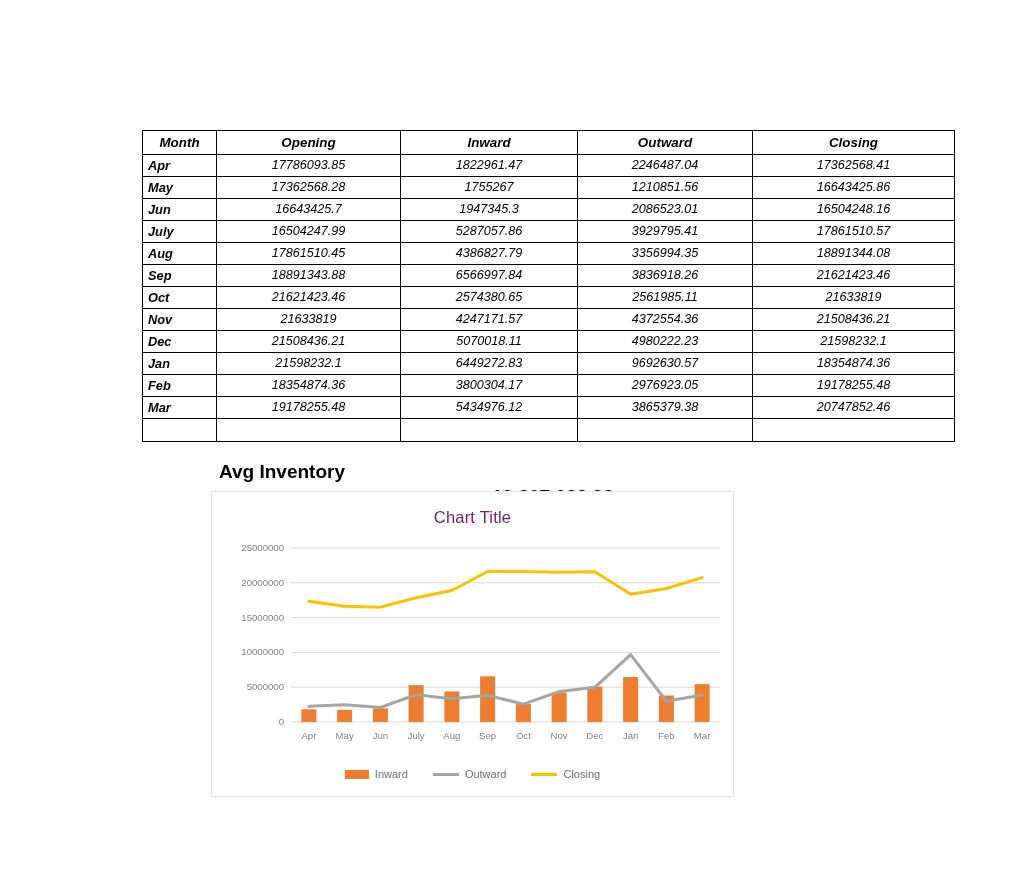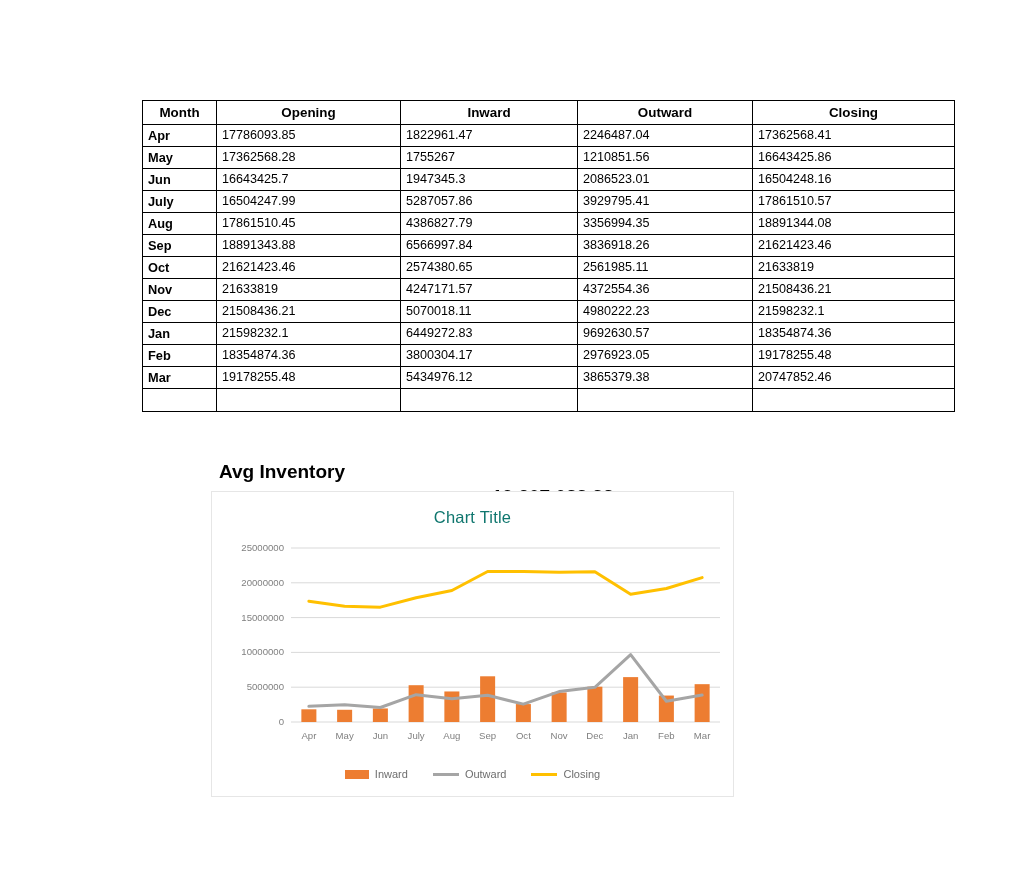--- a/index.html
+++ b/index.html
@@ -13,22 +13,23 @@
     font-family: "Liberation Sans", sans-serif;
     color: #000000;
     position: relative;
     overflow: hidden;
   }
 
   
   #inventory-table-wrap {
     position: absolute;
     left: 142px;
-    top: 100px;
+    top: 130px;
     width: 812px;
+    font-style: italic;
   }
   table.inv {
     border-collapse: collapse;
     table-layout: fixed;
     width: 812px;
     font-size: 12.6px;
   }
   table.inv col.c-month   { width: 74px; }
   table.inv col.c-open    { width: 184px; }
   table.inv col.c-in      { width: 177px; }
@@ -49,21 +50,21 @@
     font-size: 13.4px;
     height: 18px;
   }
   table.inv th.th-month { text-align: center; }
   td.month {
     font-weight: bold;
     text-align: left;
     font-size: 12.8px;
   }
   td.num {
-    text-align: left;
+    text-align: center;
     font-weight: normal;
   }
   tr.total-row td.month,
   tr.total-row td.num {
     font-weight: bold;
   }
   tr.blank-row td { height: 17px; }
 
   
   #avg-inventory-row {
@@ -96,21 +97,21 @@
     border: 1px solid #e6e6e6;
     box-sizing: border-box;
   }
   #chart-title {
     position: absolute;
     left: 0;
     top: 16px;
     width: 100%;
     text-align: center;
     font-size: 16.5px;
-    color: #0f766e;
+    color: #701a75;
     font-weight: normal;
     letter-spacing: 0.2px;
   }
   #plot-area {
     position: absolute;
     left: 0;
     top: 0;
     width: 523px;
     height: 306px;
   }

